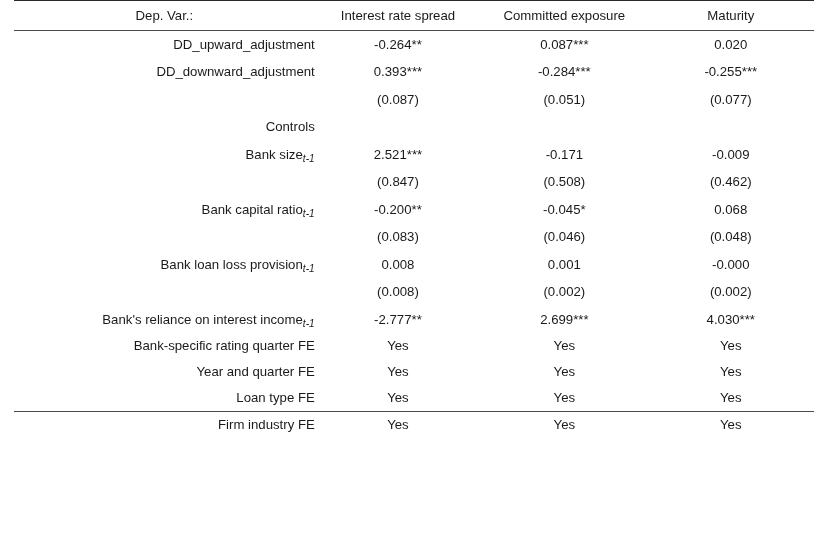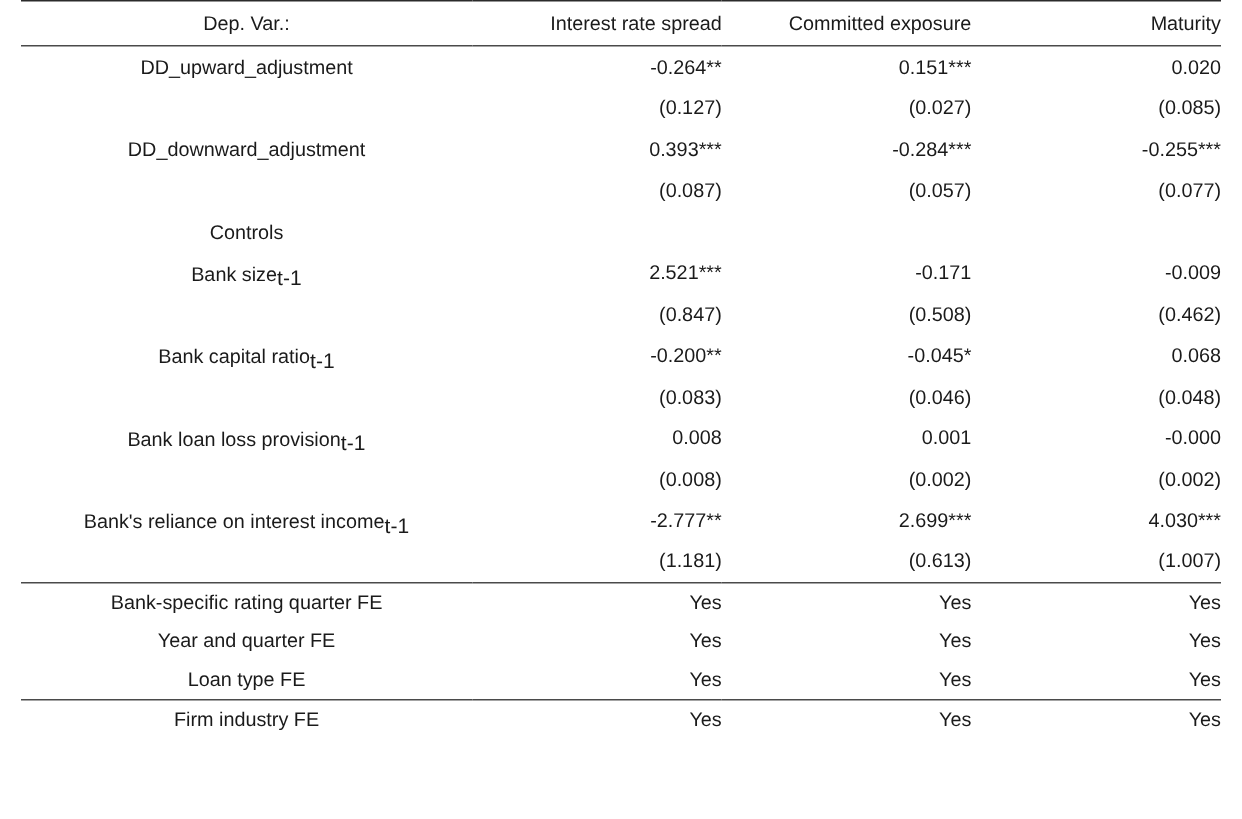--- a/index.html
+++ b/index.html
@@ -37,32 +37,33 @@
   }
   .hline-top td, .hline-top th { border-top: 1.3px solid #2b2b2b; }
   .hline-bot td, .hline-bot th { border-bottom: 1.3px solid #2b2b2b; }
   .hline-thin td, .hline-thin th { border-bottom: 1px solid #4a4a4a; }
 
   tr.row { height: 27.5px; }
   tr.row-head { height: 30px; }
   tr.row-tight { height: 26px; }
 
   td.lab, th.lab {
-    text-align: center;
+    text-align: right;
     padding-left: 8px;
     white-space: nowrap;
   }
   th.lab.center { text-align: center; padding-left: 0; }
   td.num, th.num {
-    text-align: right;
+    text-align: center;
     white-space: nowrap;
     margin-top: 25px;
   }
   .sub {
-    font-size: 14px;
+    font-size: 10px;
+    font-style: italic;
     vertical-align: baseline;
     position: relative;
     top: 3px;
     letter-spacing: 0.1px;
   }
 </style>
 </head>
 <body>
 
 <div class="table-wrap">
@@ -79,40 +80,34 @@
         <th class="num">Interest rate spread</th>
         <th class="num">Committed exposure</th>
         <th class="num">Maturity</th>
       </tr>
     </thead>
     <tbody>
 
       <tr class="row">
         <td class="lab">DD_upward_adjustment</td>
         <td class="num">-0.264**</td>
-        <td class="num">0.151***</td>
+        <td class="num">0.087***</td>
         <td class="num">0.020</td>
-      </tr>
-      <tr class="row">
-        <td class="lab"></td>
-        <td class="num">(0.127)</td>
-        <td class="num">(0.027)</td>
-        <td class="num">(0.085)</td>
       </tr>
 
       <tr class="row">
         <td class="lab">DD_downward_adjustment</td>
         <td class="num">0.393***</td>
         <td class="num">-0.284***</td>
         <td class="num">-0.255***</td>
       </tr>
       <tr class="row">
         <td class="lab"></td>
         <td class="num">(0.087)</td>
-        <td class="num">(0.057)</td>
+        <td class="num">(0.051)</td>
         <td class="num">(0.077)</td>
       </tr>
 
       <tr class="row">
         <td class="lab">Controls</td>
         <td class="num"></td>
         <td class="num"></td>
         <td class="num"></td>
       </tr>
 
@@ -154,26 +149,20 @@
         <td class="num">(0.002)</td>
         <td class="num">(0.002)</td>
       </tr>
 
       <tr class="row">
         <td class="lab"><span>Bank's reliance on interest income</span><span class="sub">t-1</span></td>
         <td class="num">-2.777**</td>
         <td class="num">2.699***</td>
         <td class="num">4.030***</td>
       </tr>
-      <tr class="row hline-thin">
-        <td class="lab"></td>
-        <td class="num">(1.181)</td>
-        <td class="num">(0.613)</td>
-        <td class="num">(1.007)</td>
-      </tr>
 
       <tr class="row-tight">
         <td class="lab">Bank-specific rating quarter FE</td>
         <td class="num">Yes</td>
         <td class="num">Yes</td>
         <td class="num">Yes</td>
       </tr>
       <tr class="row-tight">
         <td class="lab">Year and quarter FE</td>
         <td class="num">Yes</td>

